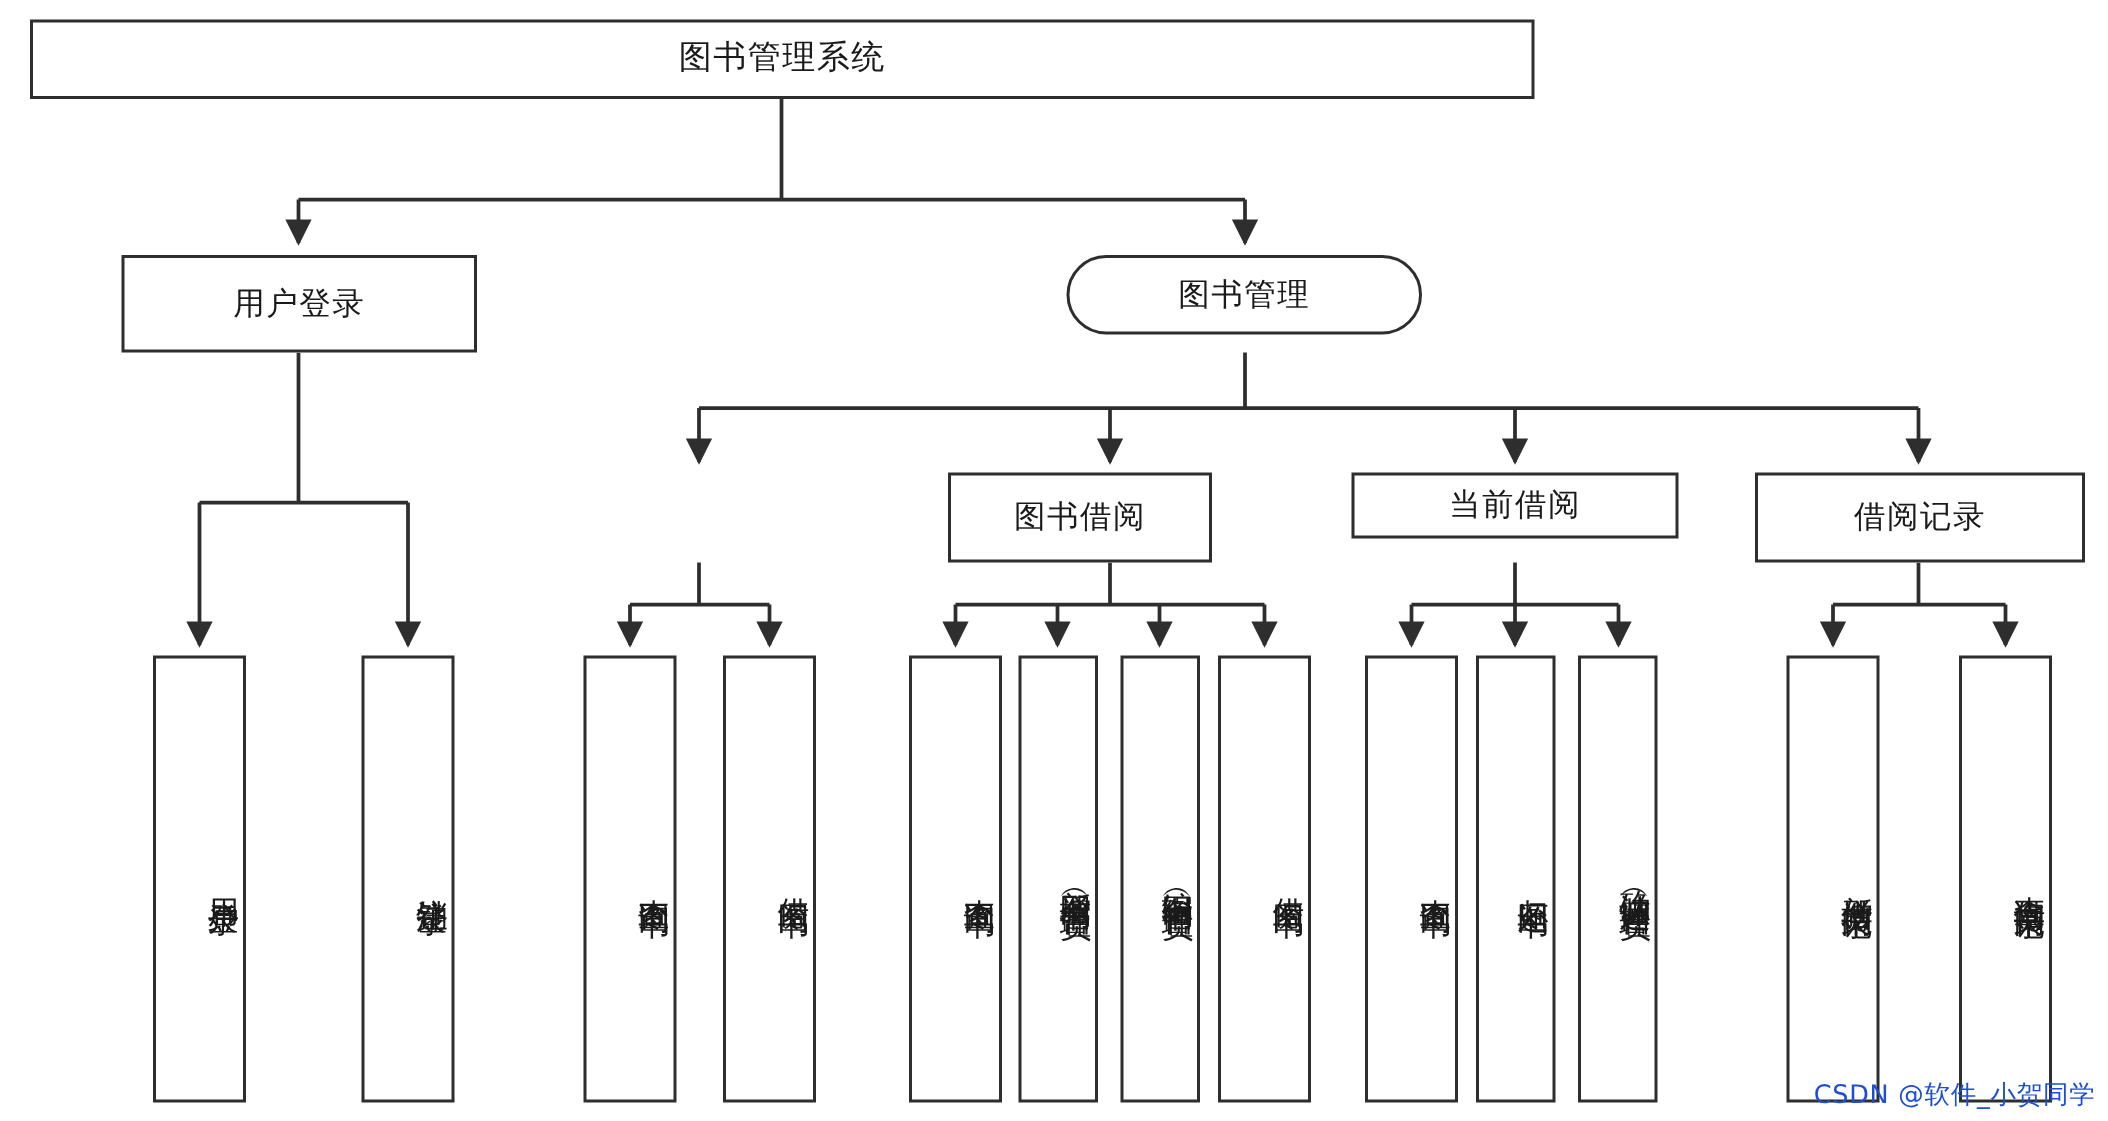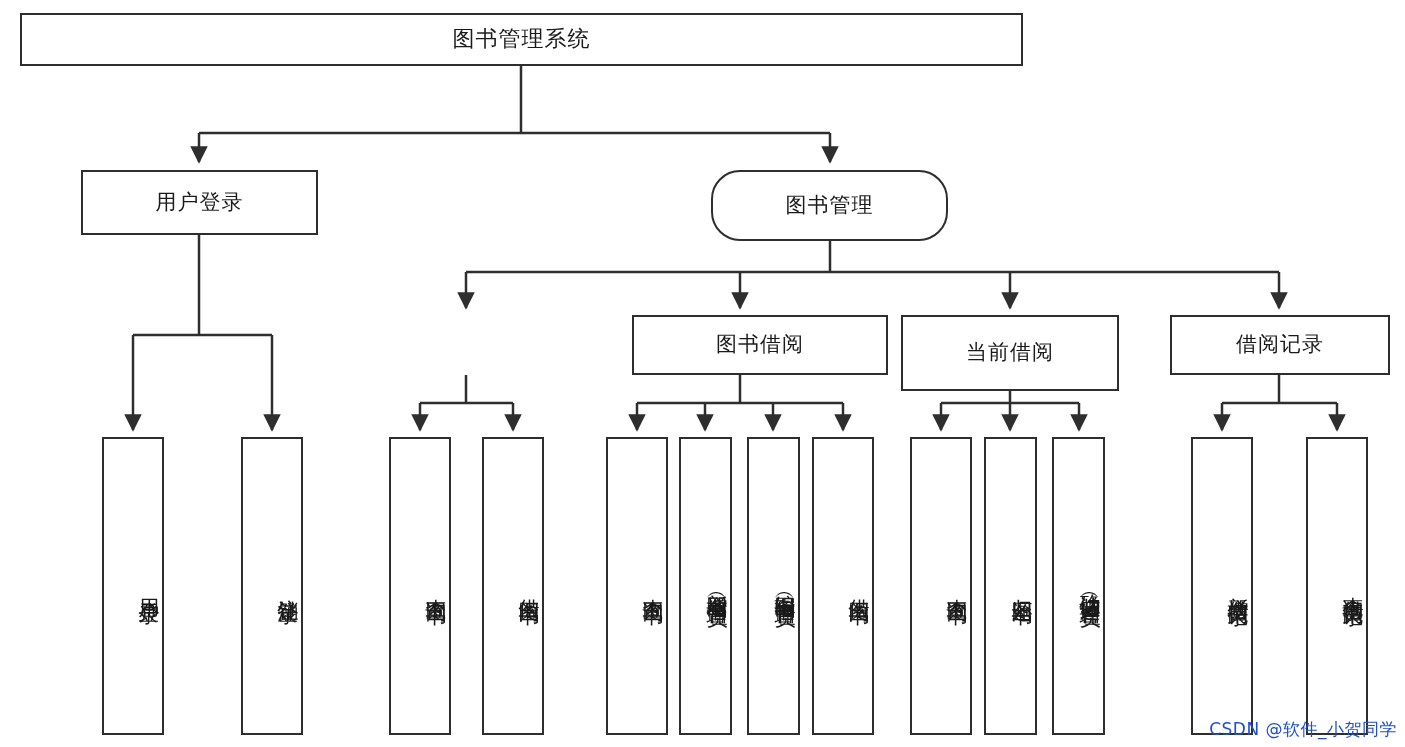--- a/index.html
+++ b/index.html
@@ -126,28 +126,28 @@
     </g>
   </svg>
 
   <div class="node horizontal" id="root-node" style="left:20px; top:13px; width:1003px; height:53px;">
     <span>图书管理系统</span>
   </div>
 
   <div class="node horizontal" style="left:81px; top:170px; width:237px; height:65px;">
     <span>用户登录</span>
   </div>
-  <div class="node horizontal" style="left:711px; top:170px; width:237px; height:71px;border-radius:29px;">
+  <div class="node horizontal" style="left:711px; top:170px; width:237px; height:53px;border-radius:29px;">
     <span>图书管理</span>
   </div>
 
-  <div class="node horizontal" style="left:632px; top:315px; width:256px; height:60px;">
+  <div class="node horizontal" style="left:632px; top:315px; width:176px; height:60px;">
     <span>图书借阅</span>
   </div>
-  <div class="node horizontal" style="left:901px; top:315px; width:218px; height:76px;">
+  <div class="node horizontal" style="left:901px; top:315px; width:218px; height:44px;">
     <span>当前借阅</span>
   </div>
   <div class="node horizontal" style="left:1170px; top:315px; width:220px; height:60px;">
     <span>借阅记录</span>
   </div>
 
   <div class="node vertical" style="left:102px; top:437px; width:62px; height:298px;">
     <span>用户登录</span>
   </div>
   <div class="node vertical" style="left:241px; top:437px; width:62px; height:298px;">

